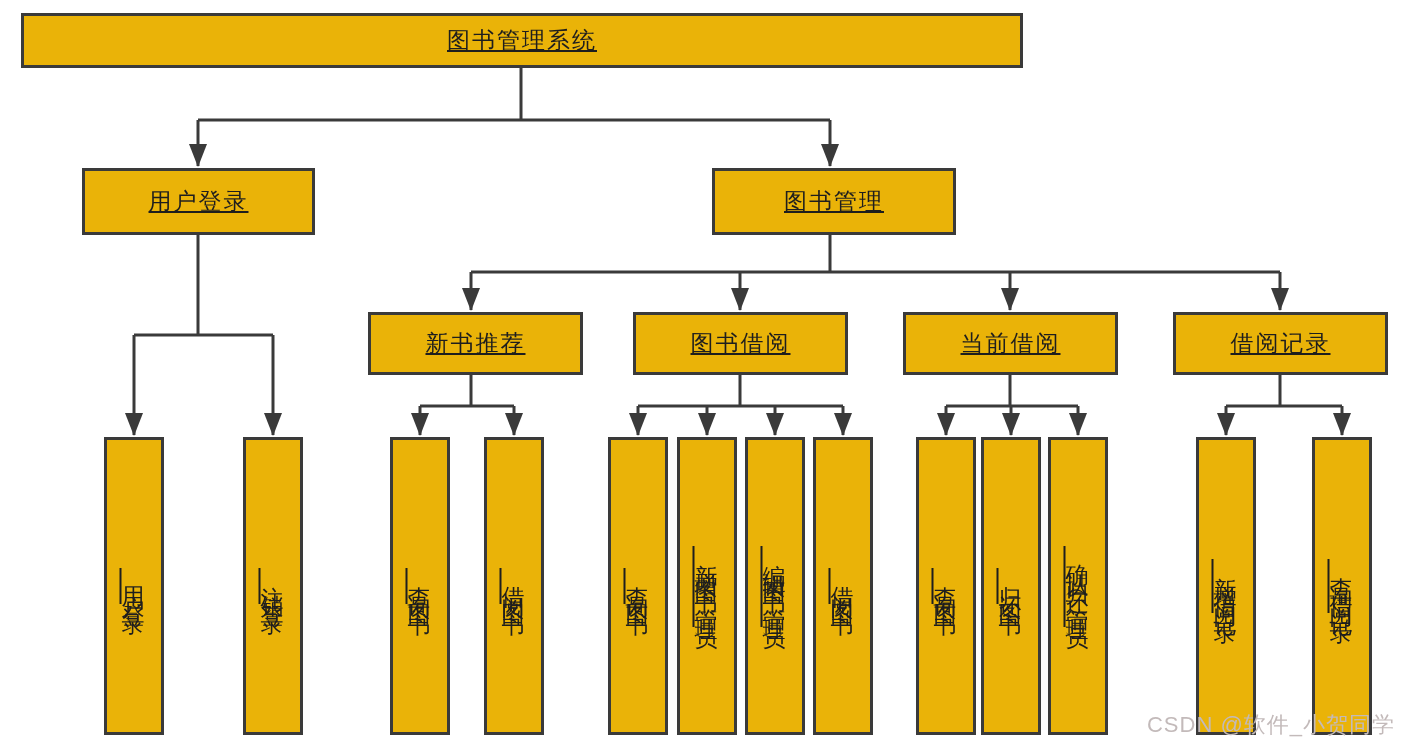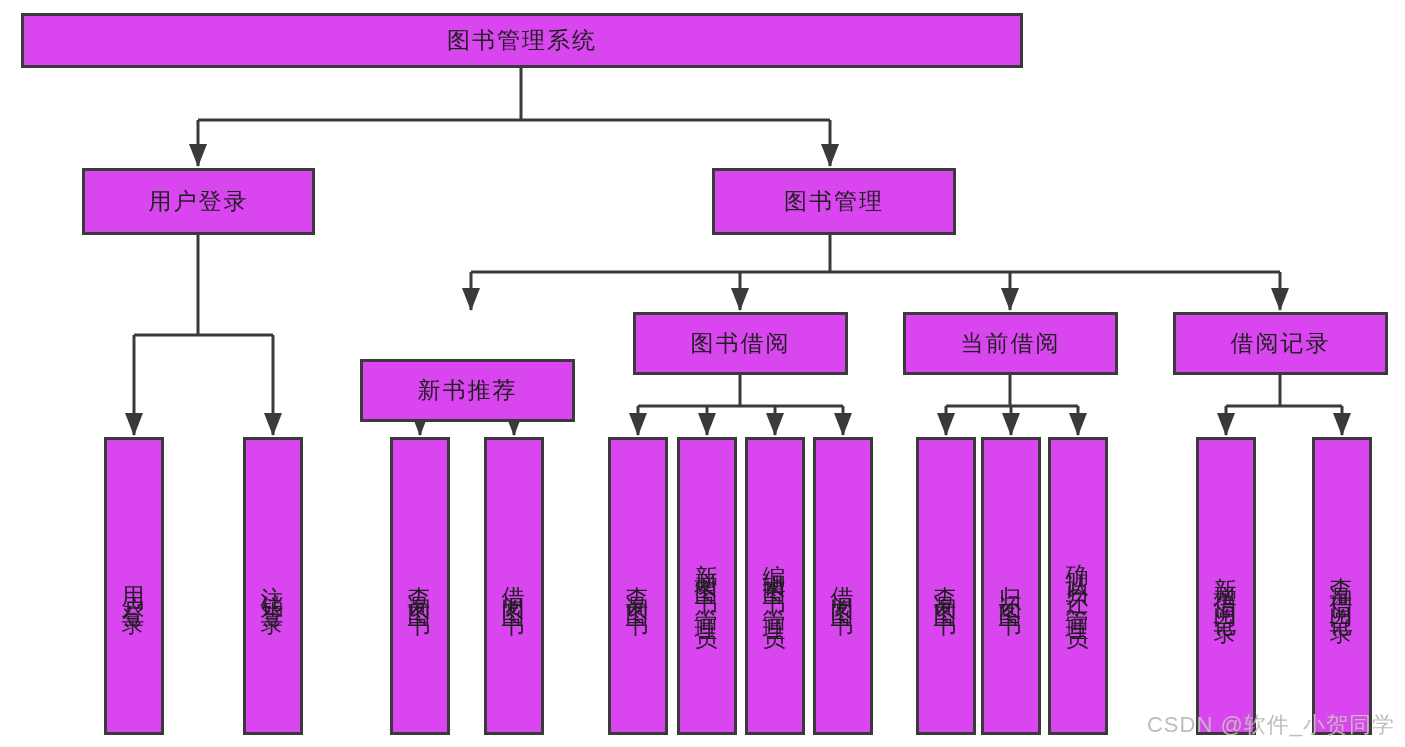--- a/index.html
+++ b/index.html
@@ -4,38 +4,39 @@
 <style>
   html,body { margin:0; padding:0; background:#ffffff; }
   .canvas {
     position:relative; width:1405px; height:747px;
     background:#ffffff; overflow:hidden;
     font-family:"Liberation Sans", "DejaVu Sans", sans-serif;
   }
   .wires { position:absolute; left:0; top:0; }
   .node {
     position:absolute; box-sizing:border-box;
-    border:3px solid #3a3a3a; background:#d946ef;
+    border:3px solid #3a3a3a; background:#eab308;
     display:flex; align-items:center; justify-content:center;
     color:#1e1e1e;
+    text-decoration:underline;
   }
   .hbox { font-size:23px; letter-spacing:2px; }
   .vbox {
     writing-mode:vertical-rl; text-orientation:mixed;
     font-size:23px; letter-spacing:9px;
     padding:10px 0; text-align:center;
   }
   
   .n-root  { left:21px;   top:13px;  width:1002px; height:55px; }
   
   .n-l2a   { left:82px;   top:168px; width:233px;  height:67px; }
   .n-l2b   { left:712px;  top:168px; width:244px;  height:67px; }
   
   .l3      { top:312px; height:63px; width:215px; }
-  .n-l3a   { left:360px;margin-top:47px; }
+  .n-l3a   { left:368px; }
   .n-l3b   { left:633px; }
   .n-l3c   { left:903px; }
   .n-l3d   { left:1173px; }
   
   .l4      { top:437px; height:298px; width:60px; }
   .n-g1a { left:104px; }  .n-g1b { left:243px; }
   .n-g2a { left:390px; }  .n-g2b { left:484px; }
   .n-g3a { left:608px; }  .n-g3b { left:677px; }  .n-g3c { left:745px; }  .n-g3d { left:813px; }
   .n-g4a { left:916px; }  .n-g4b { left:981px; }  .n-g4c { left:1048px; }
   .n-g5a { left:1196px; } .n-g5b { left:1312px; }

